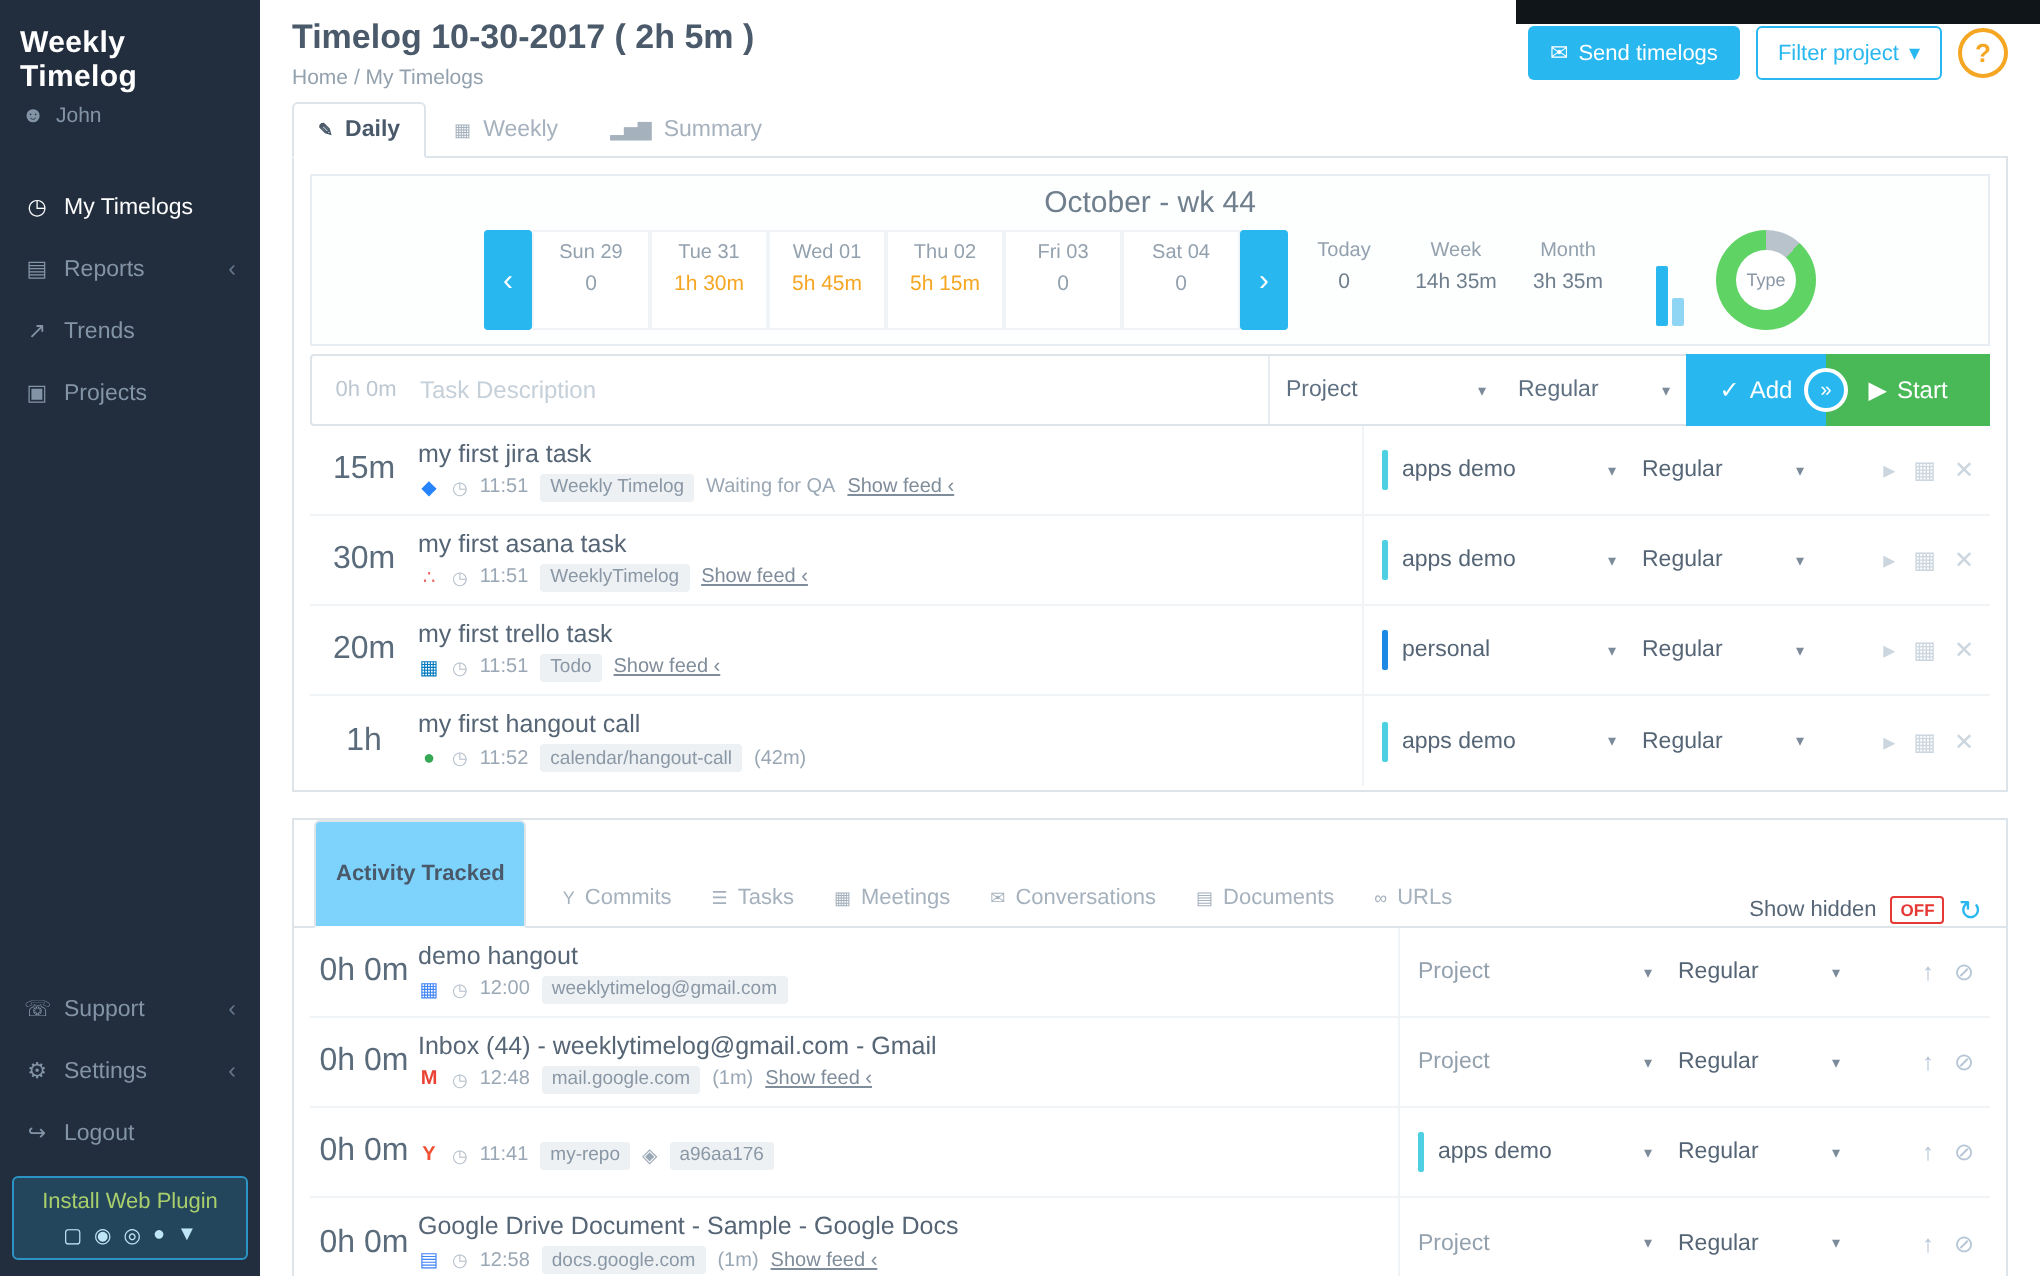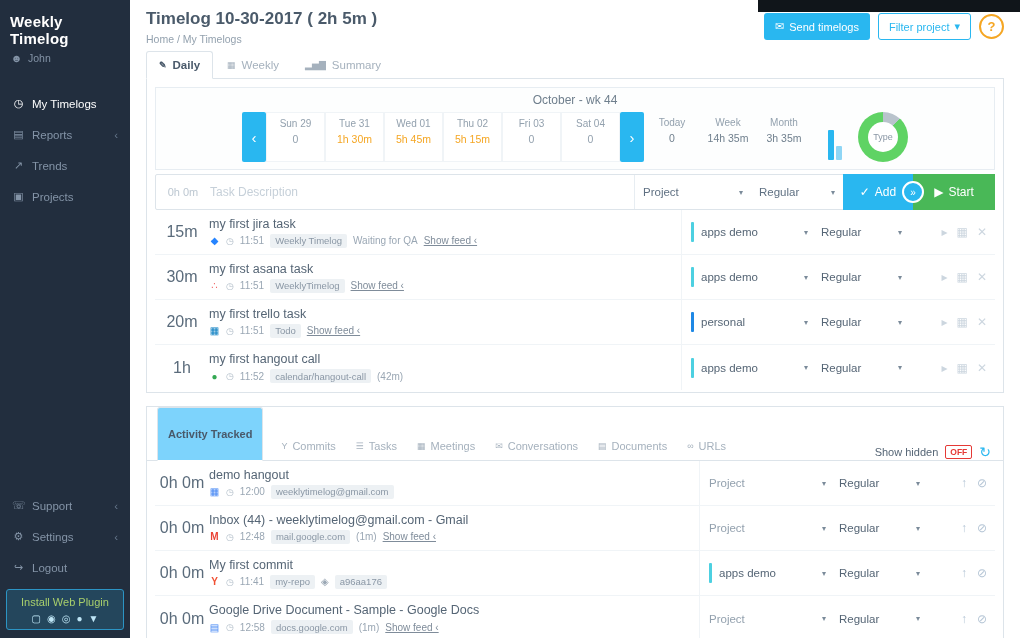--- a/index.html
+++ b/index.html
@@ -31,21 +31,21 @@
 .btn-filter{background:#fff;border-color:#29b7f0;color:#29b7f0}
 .btn-help{width:25px;height:25px;border-radius:50%;border:2px solid #f5a623;color:#f5a623;background:#fff;font-weight:bold;font-size:13px;display:flex;align-items:center;justify-content:center;cursor:pointer}
 
 .tabs{display:flex;align-items:flex-end;margin:2px 16px 0;border-bottom:1px solid #dde4ea;gap:2px}
 .tab{padding:7px 12px;font-size:11.5px;color:#a5b1bd;display:flex;gap:6px;align-items:center;cursor:pointer}
 .tab.active{border:1px solid #dde4ea;border-bottom:1px solid #fff;margin-bottom:-1px;border-radius:3px 3px 0 0;color:#49596a;font-weight:bold;background:#fff}
 .ticon{font-size:9px}
 
 .card{border:1px solid #dde4ea;border-top:none;margin:0 16px;background:#fff;padding:8px 8px 2px}
 .datenav{border:1px solid #e7edf2;background:#fdfefe;padding:5px 0 7px;display:flex;flex-direction:column;align-items:center}
-.period{font-size:12px;color:#6f7f8d;margin-bottom:5px}
+.period{font-size:15px;color:#6f7f8d;margin-bottom:5px}
 .dn-row{display:flex;align-items:stretch}
 .arrowbtn{width:24px;background:#29b7f0;color:#fff;display:flex;align-items:center;justify-content:center;font-size:15px;border-radius:2px;cursor:pointer}
 .day{width:59px;padding:5px 2px;border:1px solid #f0f4f7;background:#fff;text-align:center;cursor:pointer}
 .day-label{font-size:10px;color:#93a1ae}
 .day-value{font-size:10.5px;color:#93a1ae;margin-top:4px}
 .day.active{background:#29b7f0;border-color:#29b7f0}
 .day.active .day-label{color:#eafaff}
 .day.active .day-value{color:#ffcf5c;font-weight:bold}
 .orange{color:#f5a623!important}
 .sumcell{width:56px;padding:5px 2px;text-align:center}
@@ -490,21 +490,20 @@
       </div>
       <div class="aicons">
         <span>↑</span>
         <span>⊘</span>
       </div>
     </div>
 
     <div class="row">
       <div class="rdur">0h 0m</div>
       <div class="rmain">
-        <div class="rtitle">My first commit</div>
         <div class="rsub">
           <span class="svc c-git">Y</span>
           <span class="clockg">◷</span>
           <span>11:41</span>
           <span class="badge">my-repo</span>
           <span>◈</span>
           <span class="badge">a96aa176</span>
         </div>
       </div>
       <div class="rproj">

